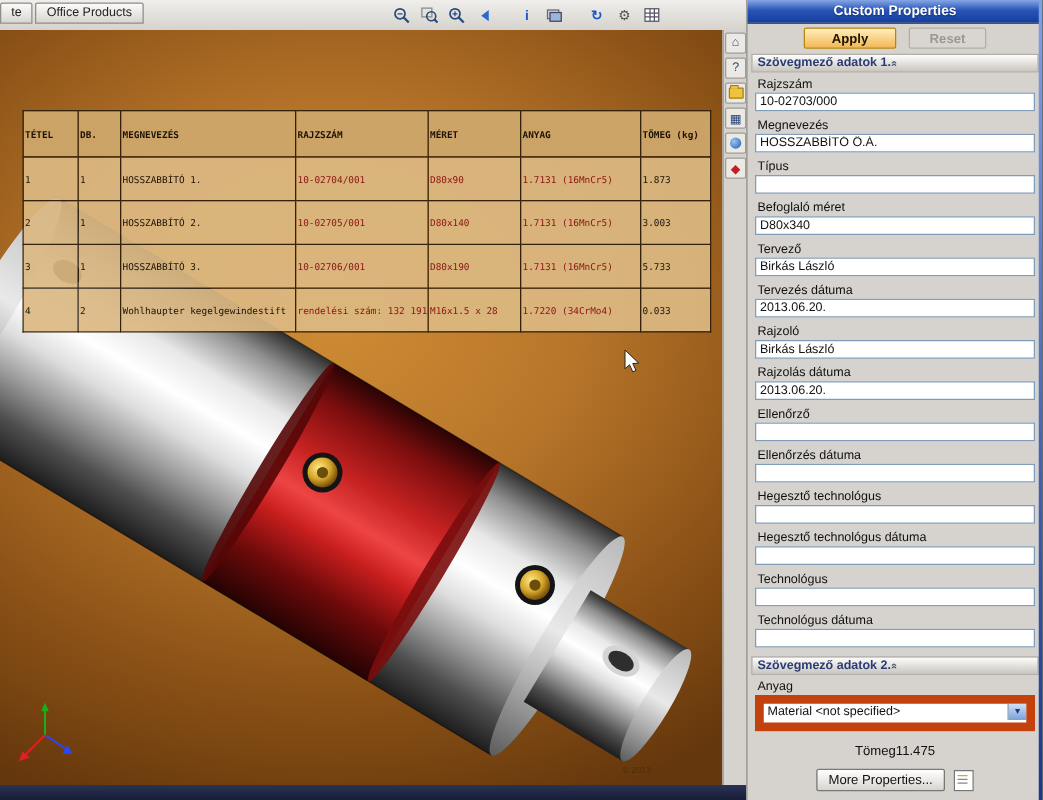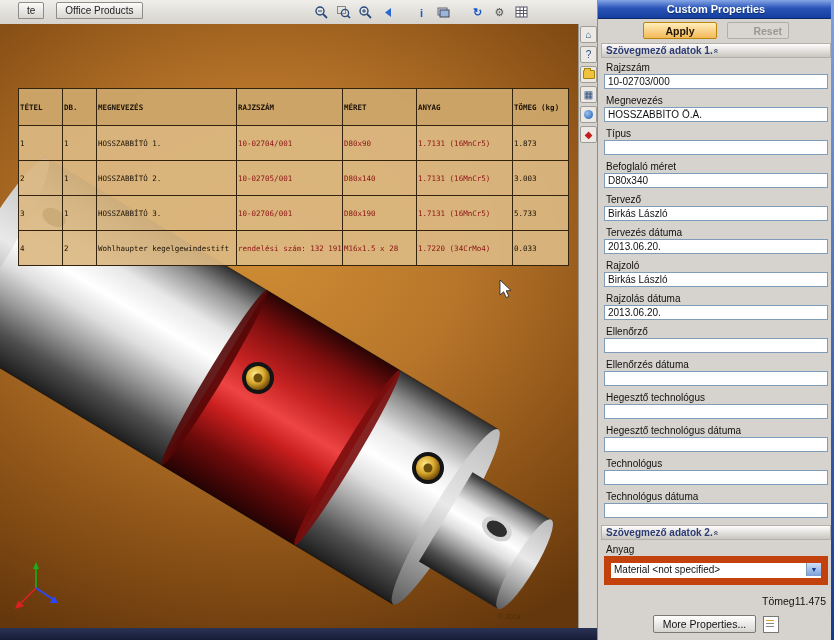--- a/index.html
+++ b/index.html
@@ -1,21 +1,21 @@
 <!DOCTYPE html>
 <html><head>
 <meta charset="utf-8">
 <style>
   html,body{margin:0;padding:0;background:#000;}
   #app{position:relative;width:834px;height:640px;overflow:hidden;font-family:"Liberation Sans",sans-serif;background:#d6d3ce;}
 
   
   #left-col{position:absolute;left:0;top:0;width:597px;height:640px;}
   #topbar{position:relative;height:24px;background:linear-gradient(#efeeea,#d6d3ce);border-bottom:1px solid #9a9891;}
-  .tabstrip{position:absolute;left:0;top:2px;display:flex;gap:12px;padding-left:18px;}
+  .tabstrip{position:absolute;left:0;top:2px;display:flex;gap:2px;}
   .tab{height:15px;line-height:15px;padding:0 8px;font-size:10px;color:#222;background:linear-gradient(#fbfbfa,#d9d6d1);border:1px solid #8f8d87;border-radius:2px 2px 0 0;}
   #topbar-icons{position:absolute;left:312px;top:3px;display:flex;align-items:center;gap:3px;}
   .tbicon{width:17px;height:17px;display:flex;align-items:center;justify-content:center;border:1px solid transparent;border-radius:2px;font-size:11px;color:#2a4a7a;}
   .tbgap{width:9px;}
   .glyph-blue{color:#1a58c8;font-weight:bold;}
   .glyph-gray{color:#555;}
 
   #viewport{position:absolute;left:0;top:24px;width:578px;height:604px;overflow:hidden;
     background:radial-gradient(ellipse 520px 420px at 46% 38%, #cf8c34 0%, #b7752a 38%, #8d5317 70%, #65370c 100%);}
   #scene{position:absolute;left:0;top:0;}
@@ -42,33 +42,33 @@
 
   #bottombar{position:absolute;left:0;top:628px;width:597px;height:12px;background:linear-gradient(#2a3356,#171d36);}
 
   
   #panel{position:absolute;left:597px;top:0;width:237px;height:640px;background:#d6d3ce;display:flex;flex-direction:column;border-left:1px solid #8f8d87;box-sizing:border-box;}
   #panel-edge{position:absolute;right:0;top:0;width:3px;height:640px;background:linear-gradient(#7da2e4,#123a8e);}
   #titlebar{height:18px;background:linear-gradient(#85a6e6 0%,#2a55b8 45%,#143f9e 100%);color:#fff;font-size:11px;font-weight:bold;text-align:center;line-height:18px;text-shadow:0 1px 1px #0a2a6a;border-bottom:1px solid #0a2a6a;}
   #btnrow{height:23px;display:flex;align-items:center;justify-content:center;gap:10px;}
   .xp-btn{height:17px;font-size:10.5px;font-family:"Liberation Sans",sans-serif;border-radius:2px;font-weight:bold;}
   #apply-btn{width:74px;background:linear-gradient(#ffeebb,#f3b958);border:1px solid #b8860b;color:#201400;}
-  #reset-btn{width:62px;background:#d9d6d1;border:1px solid #b0aea8;color:#9a9890;text-align:right;}
+  #reset-btn{width:62px;background:#d9d6d1;border:1px solid #b0aea8;color:#9a9890;}
   .sechdr{margin:1px 3px 2px;height:13px;display:flex;align-items:center;padding:0 4px;background:linear-gradient(#fefdfc,#c9c6c0);border:1px solid #b3b0aa;font-size:10px;font-weight:bold;color:#2b3c74;}
   .chev{font-size:9px;color:#44526e;display:inline-block;transform:rotate(90deg);}
   .chev::before{content:"\00AB";}
   #section1-fields{padding:2px 6px 0;}
   .field{margin-bottom:6px;}
   .flabel{font-size:10px;color:#101010;height:11px;line-height:11px;margin:0 0 1px 2px;white-space:nowrap;}
   .finput{display:block;width:100%;box-sizing:border-box;height:15px;border:1px solid #7f9db9;background:#fff;font:10px "Liberation Sans",sans-serif;padding:0 3px;color:#111;}
   #sec2-body{padding:2px 6px 0;}
   .combo{position:relative;height:15px;border:7px solid #c2410c;background:#fff;font-size:10px;line-height:13px;padding:0 16px 0 3px;color:#111;white-space:nowrap;overflow:hidden;}
   .combo-arrow{position:absolute;right:0;top:0;width:14px;height:13px;background:linear-gradient(#cfe0f8,#7aa0d8);border-left:1px solid #7f9db9;color:#123a8e;font-size:7px;text-align:center;line-height:13px;}
   .combo-arrow::before{content:"\25BC";}
-  #tomeg-row{display:flex;justify-content:flex-end;align-items:center;margin:10px 2px 0 2px;font-size:10.5px;color:#101010;}
+  #tomeg-row{display:flex;justify-content:center;align-items:center;margin:10px 2px 0 2px;font-size:10.5px;color:#101010;}
   #more-row{margin-top:auto;height:26px;display:flex;align-items:center;justify-content:center;gap:7px;padding-bottom:3px;}
   #more-btn{height:18px;padding:0 9px;font-size:10.5px;background:linear-gradient(#ffffff,#d8d5d0);border:1px solid #7a7872;border-radius:2px;color:#111;}
   .sheet-icon{width:14px;height:15px;background:#fff;border:1px solid #777;position:relative;}
   .sheet-icon::before{content:"";position:absolute;left:2px;top:3px;width:8px;height:1px;background:#e0a020;box-shadow:0 3px 0 #888,0 6px 0 #888;}
 </style>
 </head>
 <body>
 
 <div id="app">
 

